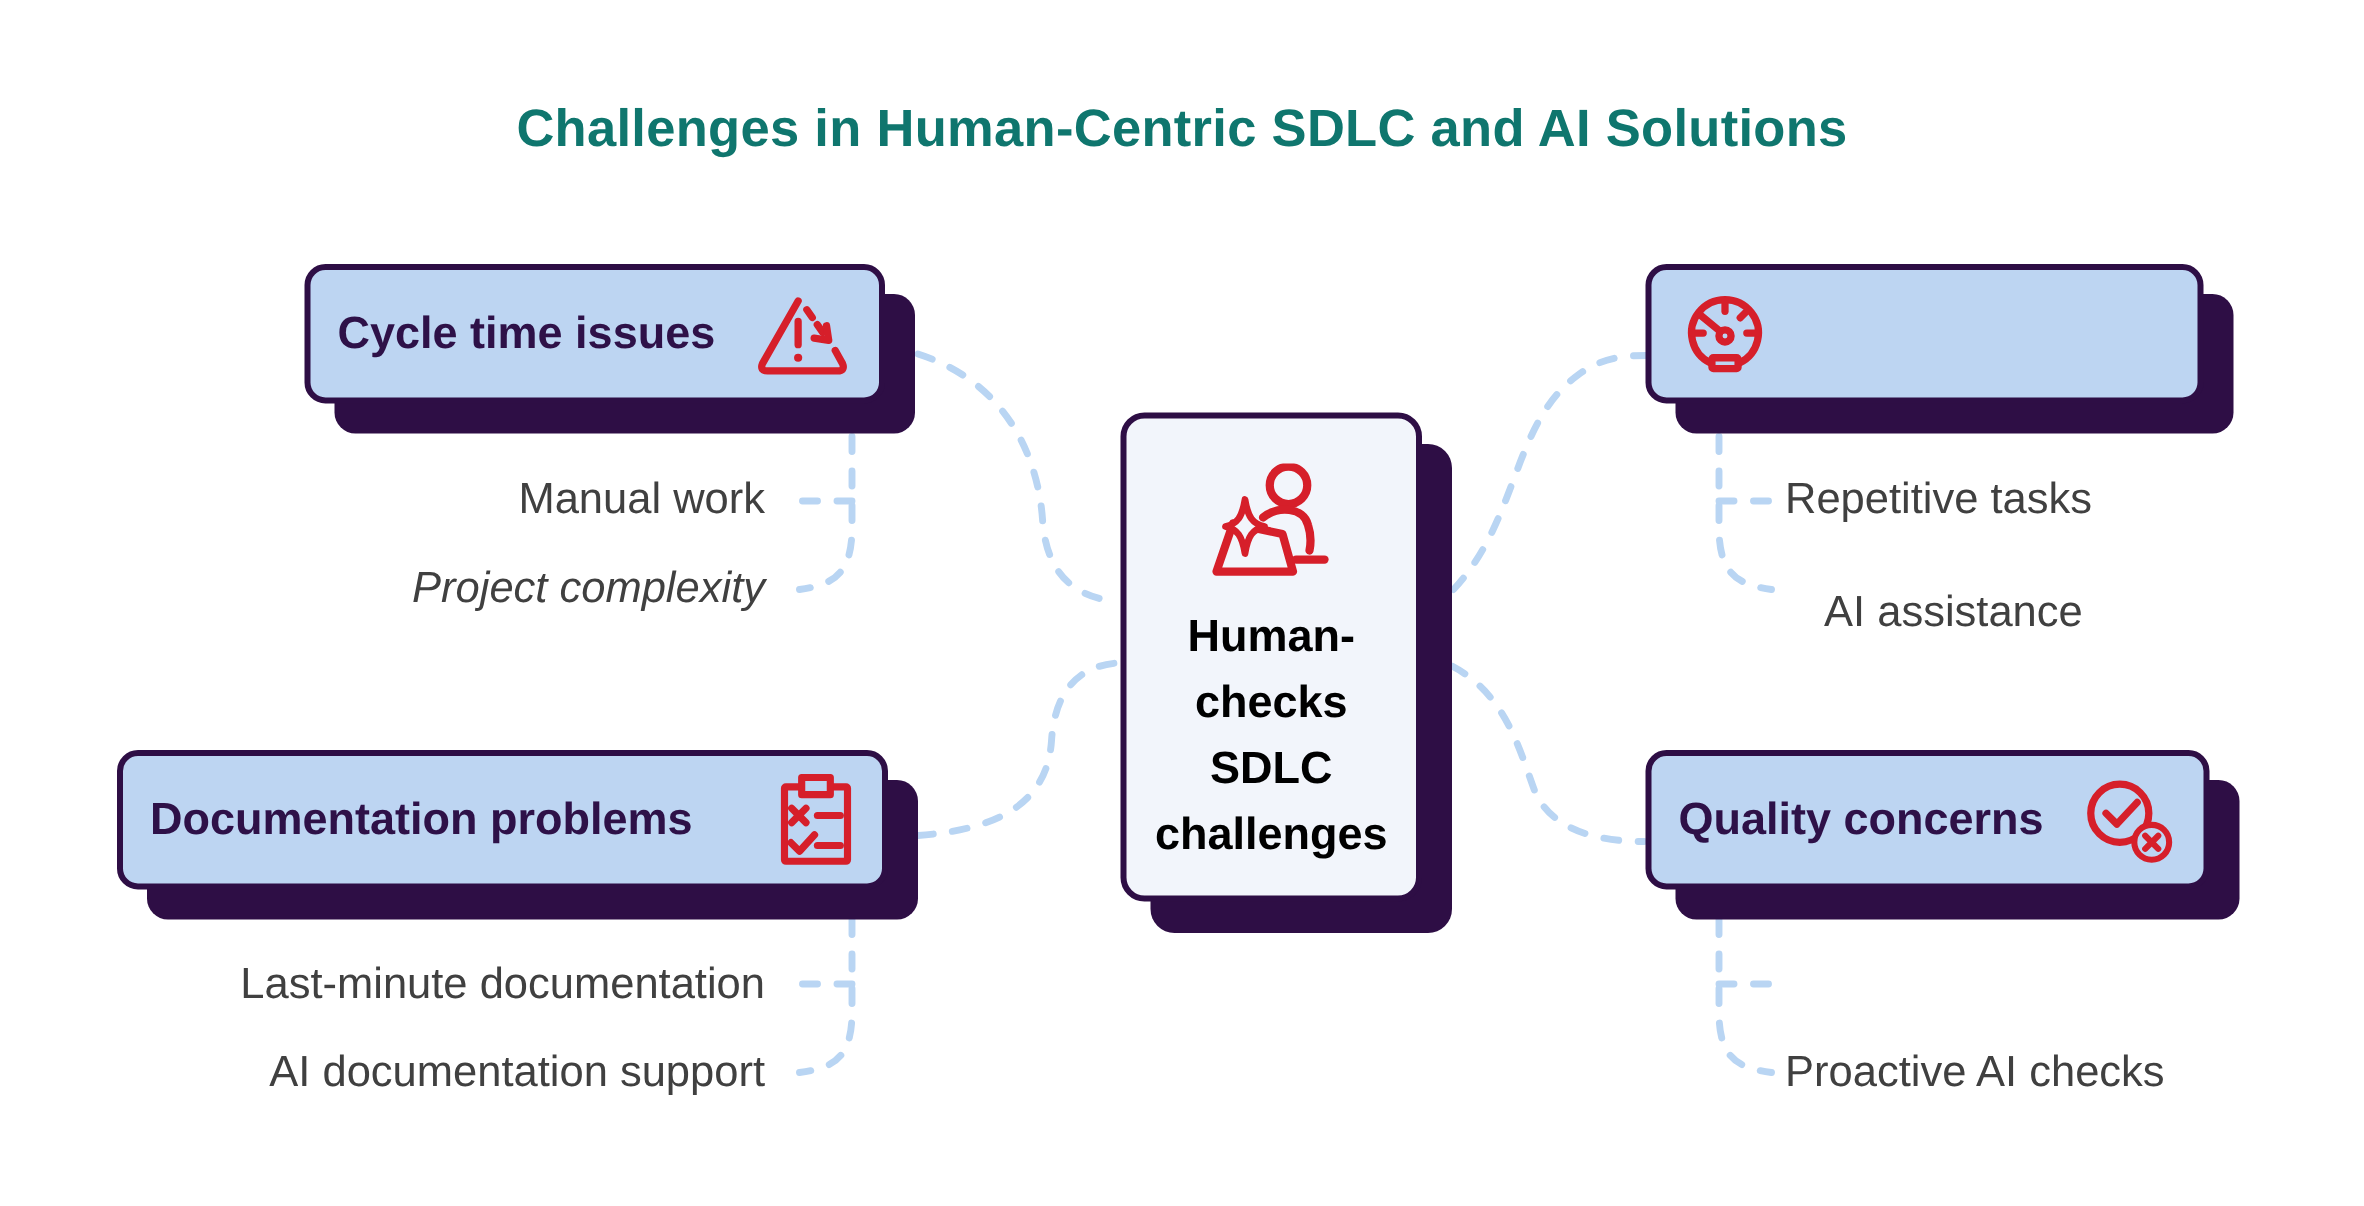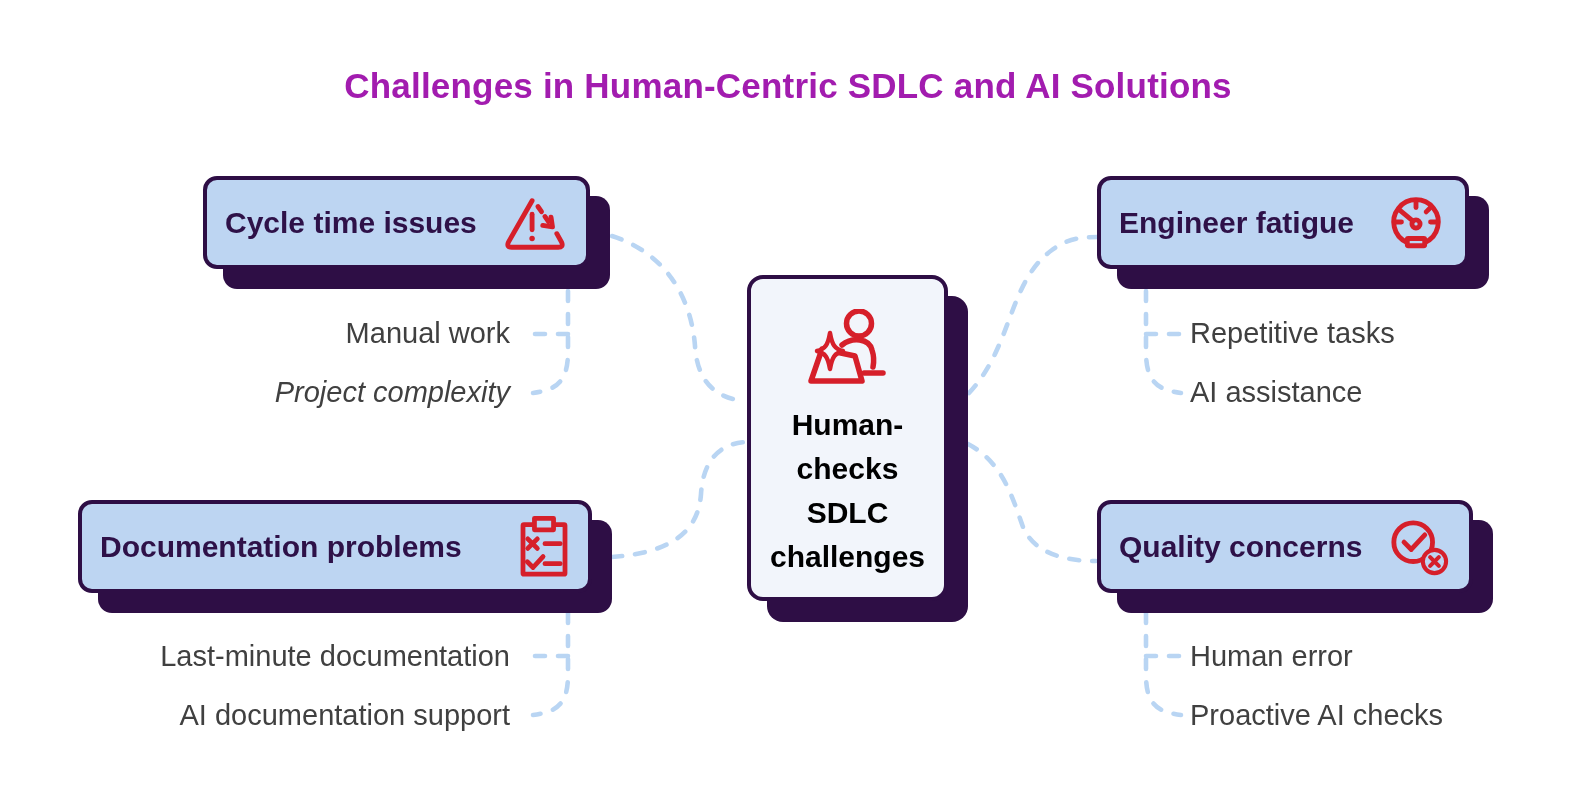--- a/index.html
+++ b/index.html
@@ -2,21 +2,21 @@
 <html><head>
 <meta charset="utf-8">
 <style>
   html,body{margin:0;padding:0;background:#ffffff;}
   .stage{
     position:relative;width:1576px;height:804px;background:#ffffff;
     font-family:"Liberation Sans","DejaVu Sans",sans-serif;overflow:hidden;
   }
   .title{
     position:absolute;top:66px;left:0;width:100%;text-align:center;
-    font-size:35px;font-weight:700;color:#a21caf;letter-spacing:.2px;
+    font-size:35px;font-weight:700;color:#0f766e;letter-spacing:.2px;
   }
   .connectors{position:absolute;top:0;left:0;pointer-events:none;}
   .dash{fill:none;stroke:#b9d5f3;stroke-width:4.6;stroke-linecap:round;stroke-dasharray:10 13;}
   .box{
     position:absolute;display:flex;align-items:center;gap:16px;padding:0 18px;
     background:#bdd5f2;border:4px solid #2e0e45;border-radius:14px;
     box-shadow:20px 20px 0 0 #2e0e45;box-sizing:border-box;
   }
   .box-label{flex:1;font-size:30px;font-weight:700;color:#2e1148;white-space:nowrap;}
   .box-icon{flex:0 0 auto;display:flex;align-items:center;}
@@ -70,21 +70,20 @@
         <path d="M31 7 L6.5 50 Q4.5 55 10 55 L58 55 Q63.5 55 61.5 50 L56.5 41"></path>
         <line x1="31" y1="21" x2="31" y2="37"></line>
         <circle cx="31" cy="46" r="2.8" fill="#d61f2a" stroke="none"></circle>
         <path d="M37 13 L51 33" stroke-dasharray="6.5 6"></path>
         <path d="M52 34 L42 32.5 M52 34 L50.5 24"></path>
       </svg>
     </span>
   </div>
 
   <div class="box" id="box-tr">
-    <span class="box-label">Engineer fatigue</span>
     <span class="box-icon">
       <svg width="62" height="62" viewBox="0 0 64 64" fill="none" stroke="#d61f2a" stroke-width="5" stroke-linecap="round">
         <path d="M22.3 51.8 A23 23 0 1 1 41.7 51.8"></path>
         <line x1="32" y1="9" x2="32" y2="16"></line>
         <line x1="47.5" y1="15.5" x2="42.5" y2="20.5"></line>
         <line x1="54" y1="31" x2="47" y2="31"></line>
         <line x1="10" y1="31" x2="17" y2="31"></line>
         <line x1="28.6" y1="29.8" x2="15.5" y2="19"></line>
         <circle cx="32" cy="33" r="4.2"></circle>
         <rect x="23" y="48" width="18" height="7.5" rx="1"></rect>
@@ -132,19 +131,18 @@
       <span style="display:block">Human-</span>
       <span style="display:block">checks</span>
       <span style="display:block">SDLC</span>
       <span style="display:block">challenges</span>
     </div>
   </div>
 
   <div class="leaf lcol" style="top:315px;">Manual work</div>
   <div class="leaf lcol" style="top:374px;font-style:italic;">Project complexity</div>
   <div class="leaf rcol" style="top:315px;">Repetitive tasks</div>
-  <div class="leaf rcol" style="top:374px;">AI assistance</div>
+  <div class="leaf rcol" style="top:390px;margin-left:26px;">AI assistance</div>
   <div class="leaf lcol" style="top:638px;">Last-minute documentation</div>
   <div class="leaf lcol" style="top:697px;">AI documentation support</div>
-  <div class="leaf rcol" style="top:638px;">Human error</div>
   <div class="leaf rcol" style="top:697px;">Proactive AI checks</div>
 
 </div>
 
 </body></html>

